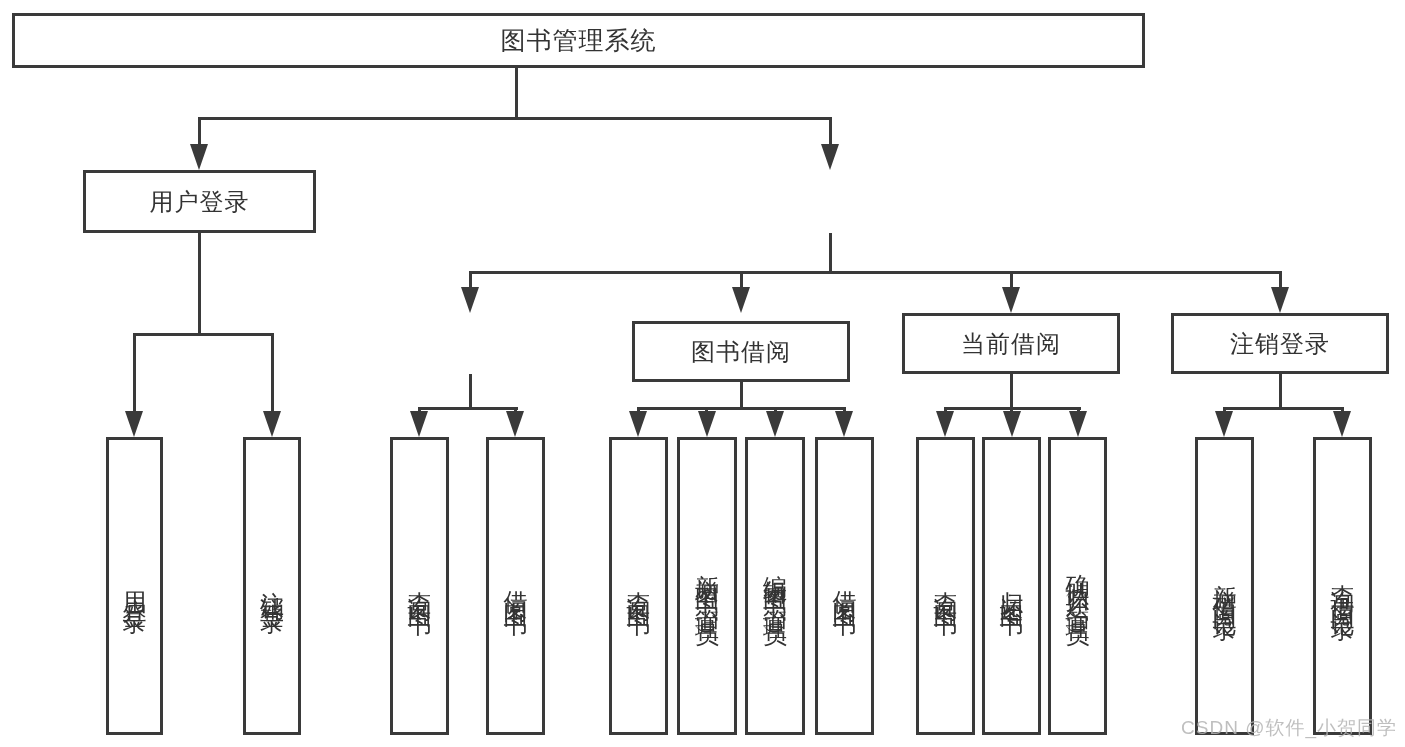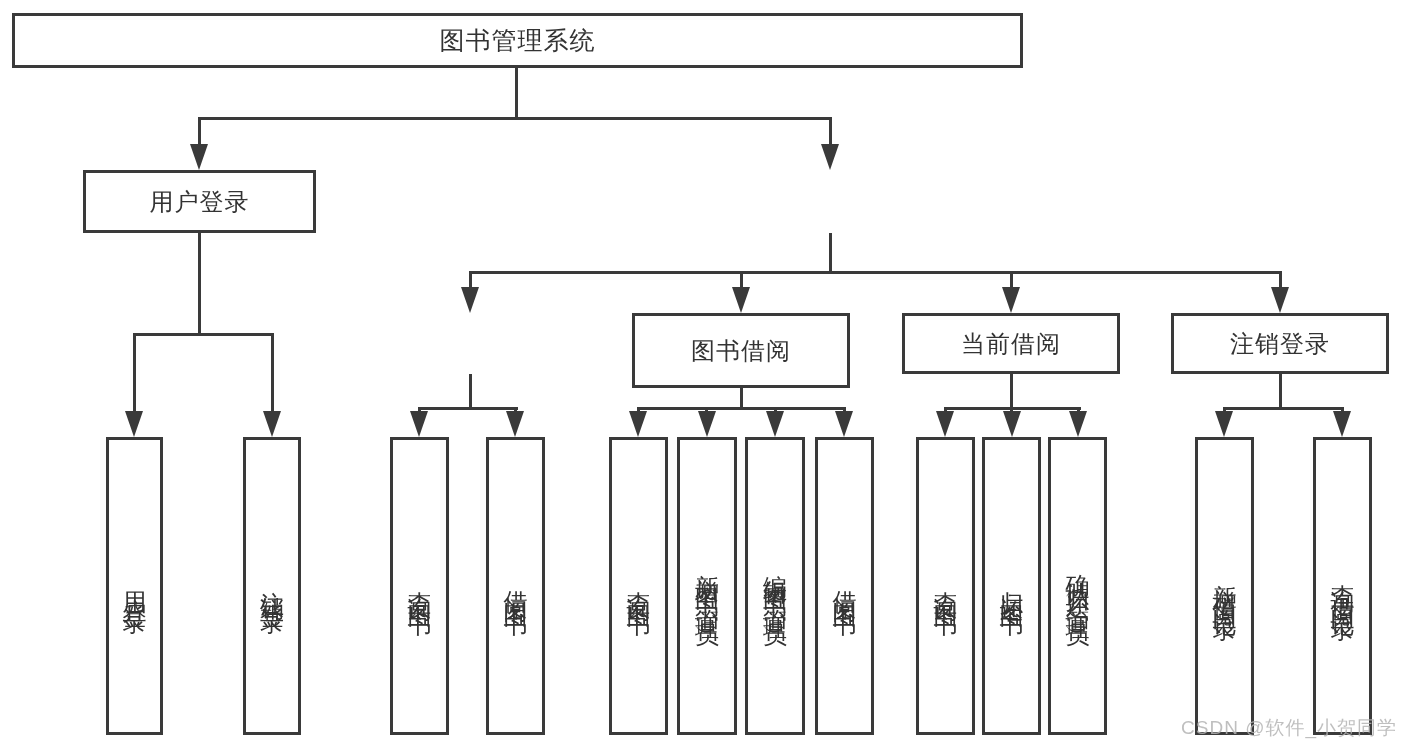--- a/index.html
+++ b/index.html
@@ -35,21 +35,21 @@
     font-size:19px; letter-spacing:1px;
     color: var(--watermark, #b4b4b4); opacity:0.85;
     z-index:5; white-space:nowrap;
   }
 </style>
 </head>
 <body>
 
 <div class="canvas">
 
-  <div class="node h-node root-node" style="left:12px;top:13px;width:1011px;height:55px">图书管理系统</div>
+  <div class="node h-node root-node" style="left:12px;top:13px;width:1133px;height:55px">图书管理系统</div>
 
   <div class="line" style="left:515px;top:68px;width:3px;height:51px"></div>
   <div class="line" style="left:198px;top:117px;width:634px;height:3px"></div>
   <div class="line" style="left:198px;top:117px;width:3px;height:31px"></div>
   <div class="line" style="left:829px;top:117px;width:3px;height:31px"></div>
   <div class="arrow" style="left:190px;top:144px"></div>
   <div class="arrow" style="left:821px;top:144px"></div>
 
   <div class="node h-node" style="left:83px;top:170px;width:233px;height:63px">用户登录</div>
 
@@ -64,21 +64,21 @@
   <div class="line" style="left:469px;top:271px;width:813px;height:3px"></div>
   <div class="line" style="left:469px;top:271px;width:3px;height:20px"></div>
   <div class="line" style="left:740px;top:271px;width:3px;height:20px"></div>
   <div class="line" style="left:1010px;top:271px;width:3px;height:20px"></div>
   <div class="line" style="left:1279px;top:271px;width:3px;height:20px"></div>
   <div class="arrow" style="left:461px;top:287px"></div>
   <div class="arrow" style="left:732px;top:287px"></div>
   <div class="arrow" style="left:1002px;top:287px"></div>
   <div class="arrow" style="left:1271px;top:287px"></div>
 
-  <div class="node h-node" style="left:632px;top:313px;width:218px;height:75px">图书借阅</div>
+  <div class="node h-node" style="left:632px;top:321px;width:218px;height:61px">图书借阅</div>
   <div class="node h-node" style="left:902px;top:313px;width:218px;height:61px">当前借阅</div>
   <div class="node h-node" style="left:1171px;top:313px;width:218px;height:61px">注销登录</div>
 
   <div class="line" style="left:469px;top:374px;width:3px;height:36px"></div>
   <div class="line" style="left:418px;top:407px;width:100px;height:3px"></div>
   <div class="line" style="left:418px;top:407px;width:3px;height:8px"></div>
   <div class="line" style="left:514px;top:407px;width:3px;height:8px"></div>
   <div class="arrow" style="left:410px;top:411px"></div>
   <div class="arrow" style="left:506px;top:411px"></div>
 

